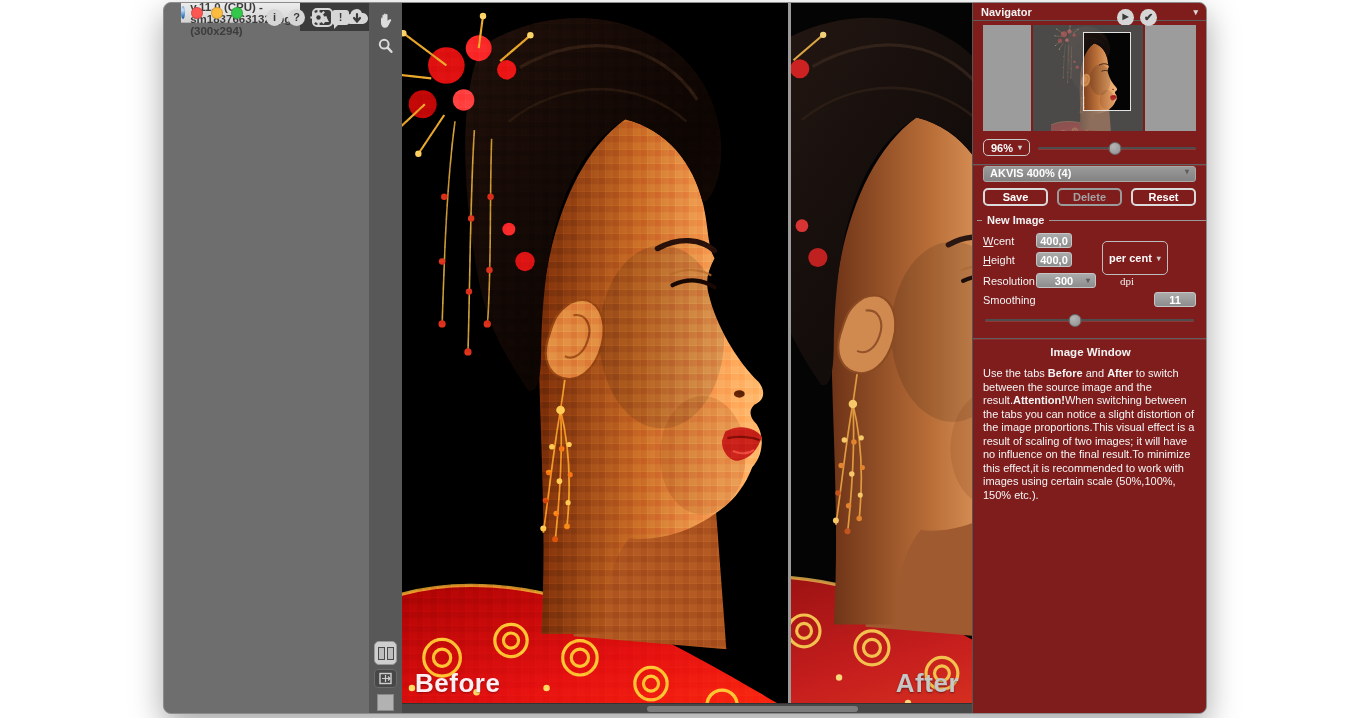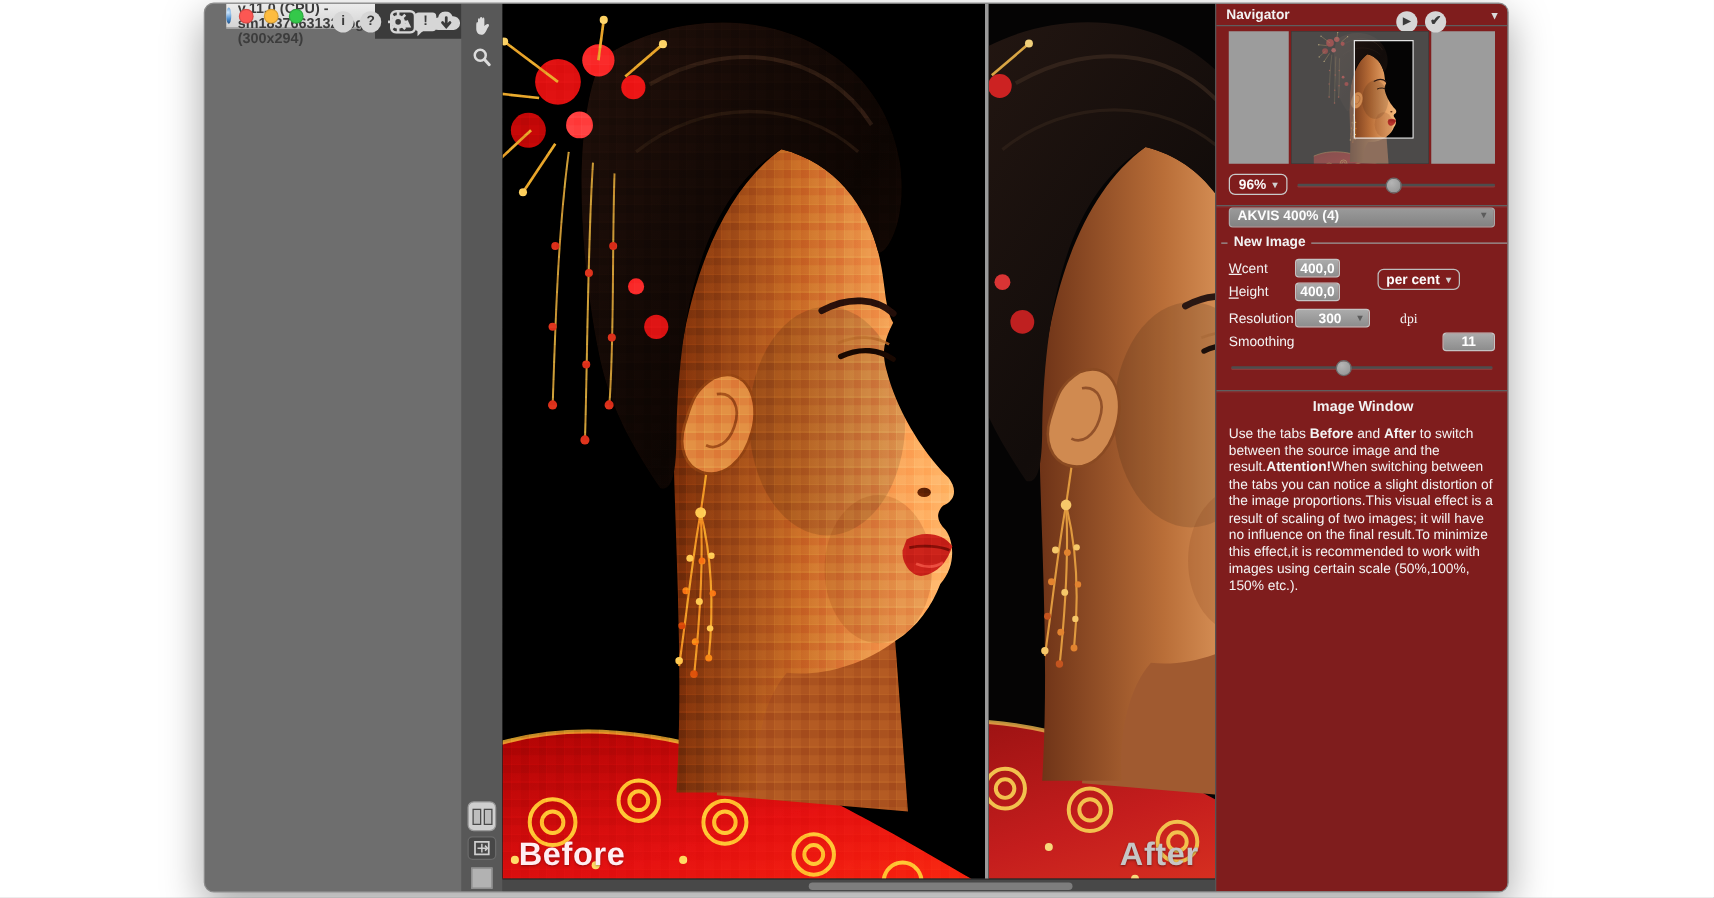--- a/index.html
+++ b/index.html
@@ -125,21 +125,21 @@
   .formrow .lbl { width:53px; }
   .u { text-decoration:underline; }
   .valbox { width:36px; height:15px; border:1px solid #c4c4c4; border-radius:3px;
             background:linear-gradient(#ababab,#8d8d8d); color:#fff; font-weight:bold;
             display:flex; align-items:center; justify-content:center; }
   .ddbox { width:60px; height:15px; border:1px solid #c4c4c4; border-radius:3px;
            background:linear-gradient(#ababab,#8d8d8d); color:#fff; font-weight:bold;
            display:flex; align-items:center; padding:0 5px; }
   .ddbox .txt { flex:1; text-align:center; }
   .ddbox .chev { font-size:8px; color:#5c5c5c; }
-  .unit-dd { position:absolute; left:129px; top:11px; height:17px; border:1px solid #bdbdbd;
+  .unit-dd { position:absolute; left:129px; top:11px; height:34px; border:1px solid #bdbdbd;
              border-radius:5px; padding:0 6px; display:flex; align-items:center; gap:5px;
              font-weight:bold; color:#fbfbfb; }
   .unit-dd .chev { font-size:8px; color:#cfcfcf; }
   .dpi { margin-left:24px;font-family:Liberation Serif, serif; }
 
   .smoothrow { display:flex; align-items:center; padding:2px 10px; height:19px; }
   .smoothrow .vbox { margin-left:auto; width:42px; }
   .upslider { padding:4px 12px 7px; }
 
   .hints { padding:7px 8px 0 10px; }
@@ -442,20 +442,25 @@
           <span class="handle" style="left: 48.6%;"></span>
         </span>
       </div>
 
       <div class="sep"></div>
 
       <div class="preset-select">
         <span>AKVIS 400% (4)</span>
         <span class="chev">▾</span>
       </div>
+      <div class="btnrow">
+        <button class="pbtn">Save</button>
+        <button class="pbtn disabled">Delete</button>
+        <button class="pbtn">Reset</button>
+      </div>
 
       <div class="group-label">
         <span class="pre"></span>
         <span>New Image</span>
         <span class="line"></span>
       </div>
       <div class="ns-rows">
         <div class="formrow">
           <span class="lbl"><span class="u">W</span><span>cent</span></span>
           <span class="valbox">400,0</span>

